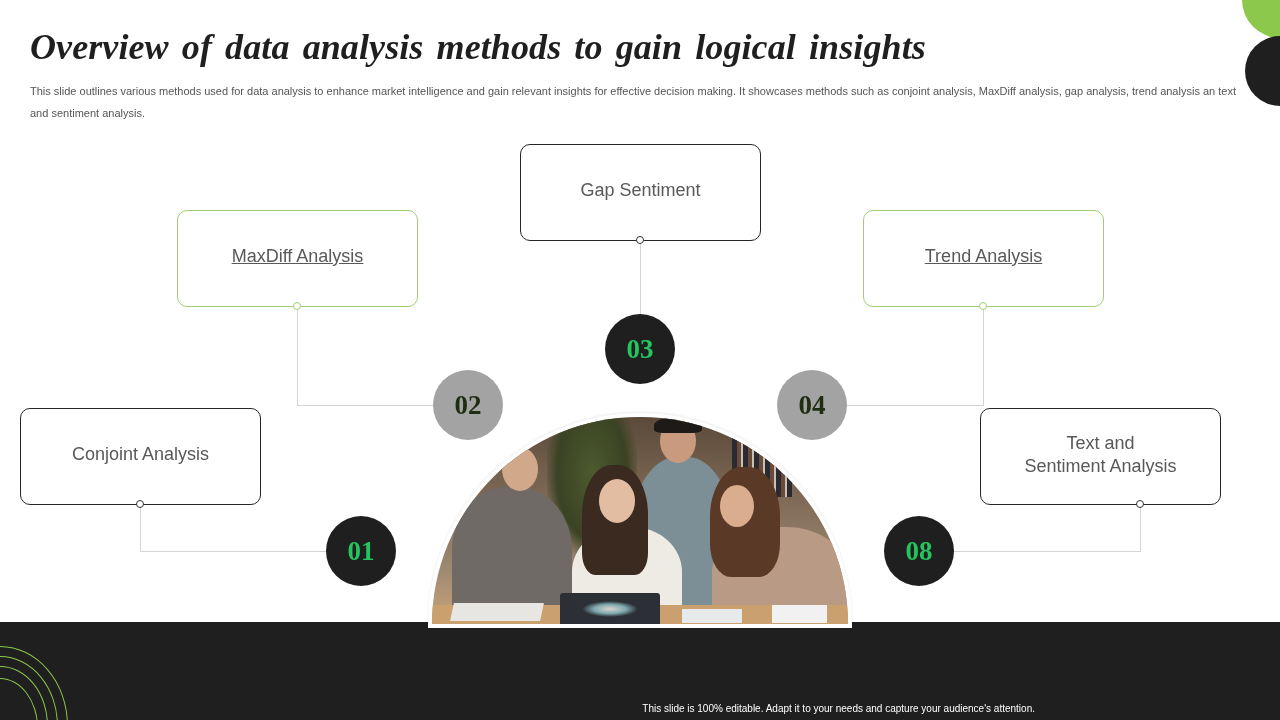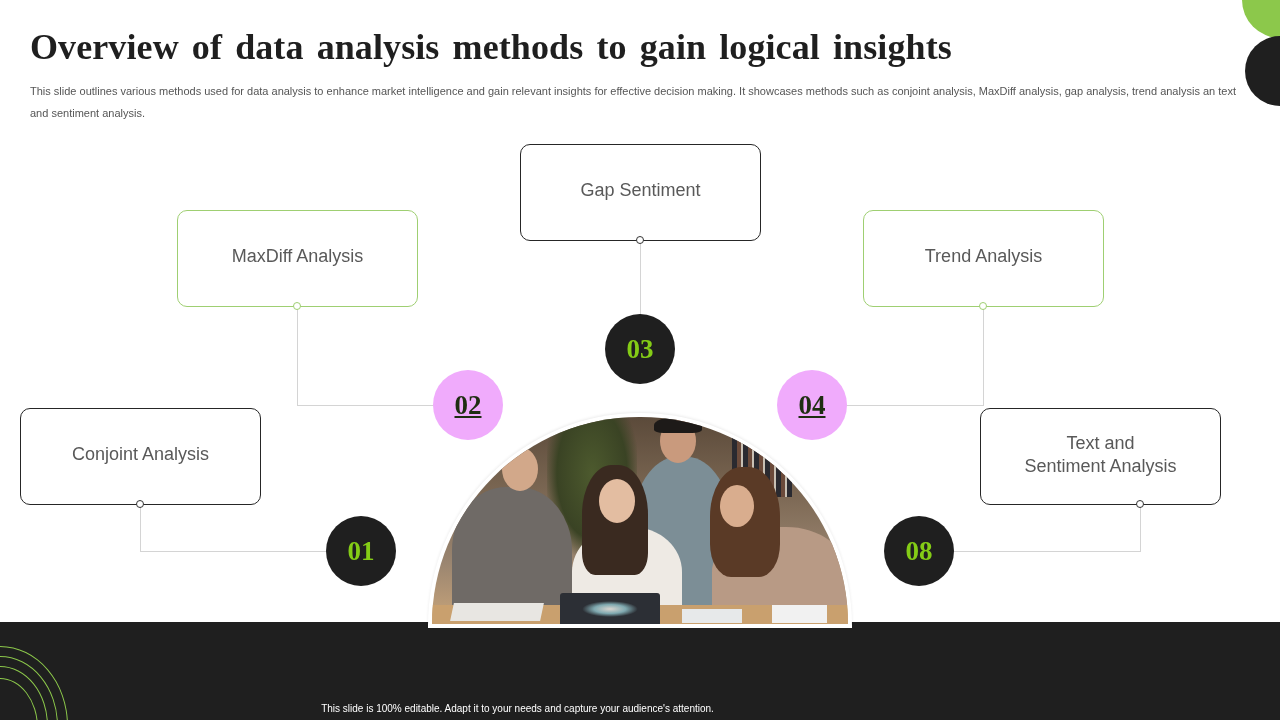--- a/index.html
+++ b/index.html
@@ -2,63 +2,63 @@
 <html><head>
 <meta charset="utf-8">
 <style>
   * { box-sizing: border-box; margin: 0; padding: 0; }
   html, body { width: 1280px; height: 720px; overflow: hidden; background: #ffffff; }
   body { position: relative; font-family: "Liberation Sans", sans-serif; color: #444; }
 
   .title {
     position: absolute; left: 30px; top: 26px;
     font-family: "Liberation Serif", serif; font-size: 36px; color: #1f1f1f;
-    word-spacing: 4px; letter-spacing: 0.1px; white-space: nowrap;
+    word-spacing: 4px; letter-spacing: 0.1px; white-space: nowrap; font-style: italic;
   }
   .subtitle {
     position: absolute; left: 30px; top: 80px; width: 1215px;
     font-size: 11px; line-height: 22px; color: #555;
   }
 
   .deco-green { position: absolute; right: -38px; top: -38px; width: 76px; height: 76px; border-radius: 50%; background: #8cc84b; }
   .deco-dark { position: absolute; left: 1245px; top: 36px; width: 70px; height: 70px; border-radius: 50%; background: #1f1f1f; }
 
   .card {
     position: absolute; width: 241px; height: 97px;
     border-radius: 10px; background: #fff;
     display: flex; align-items: center; justify-content: center; text-align: center;
     font-size: 18px; line-height: 23px; color: #595959;
   }
   .card.dark { border: 1.2px solid #262626; }
-  .card.green { border: 1.2px solid #9fcf72; }
+  .card.green { border: 1.2px solid #9fcf72; text-decoration: underline; }
   .card .label { position: relative; top: -2px; }
 
   .dot {
     position: absolute; width: 8px; height: 8px; border-radius: 50%;
     background: #fff; transform: translate(-50%, -50%);
   }
   .dot.dark { border: 1px solid #333; }
   .dot.green { border: 1px solid #9fcf72; }
 
   .line { position: absolute; background: #d4d4d4; }
 
   .num {
     position: absolute; width: 70px; height: 70px; border-radius: 50%;
     display: flex; align-items: center; justify-content: center;
     font-family: "Liberation Serif", serif; font-weight: bold; font-size: 27px;
   }
-  .num.dark { background: #1f1f1f; color: #84cc16; }
-  .num.green { background: #f0abfc; color: #1f2e12; text-decoration: underline; }
+  .num.dark { background: #1f1f1f; color: #22c55e; }
+  .num.green { background: #a3a3a3; color: #1f2e12; }
 
   .footer {
     position: absolute; left: 0; top: 622px; width: 1280px; height: 98px;
     background: #1f1f1f; overflow: hidden;
   }
   .footer-text {
-    position: absolute; left: 0; width: 1035px; top: 81px; text-align: center;
+    position: absolute; left: 0; width: 1035px; top: 81px; text-align: right;
     font-size: 10px; color: #ffffff;
   }
   .arc { position: absolute; border-radius: 50%; border: 1.2px solid #8cc84b; }
 
   .photo-wrap {
     position: absolute; left: 428px; top: 413px; width: 424px; height: 215px;
     border-radius: 212px 212px 0 0; background: #ffffff; overflow: hidden;
     box-shadow: 0 -1px 3px rgba(0,0,0,0.08);
   }
   .photo {

